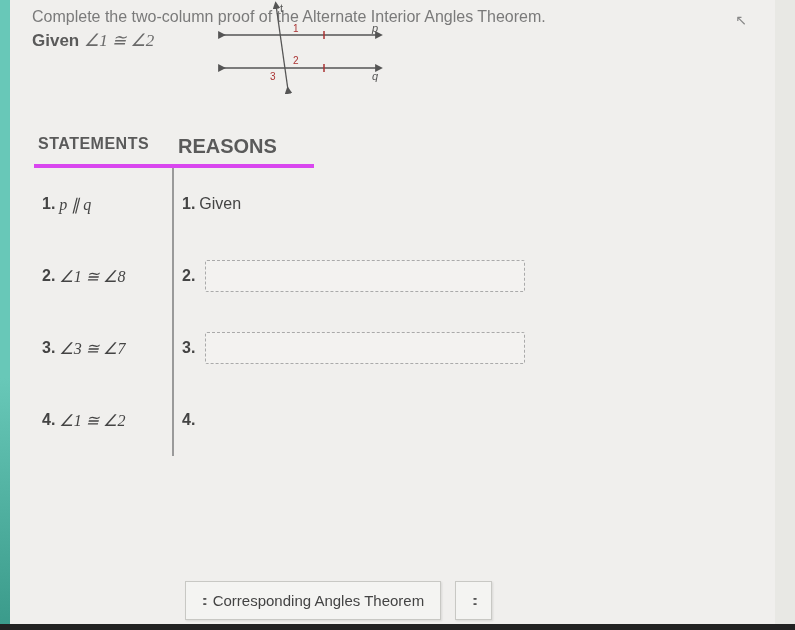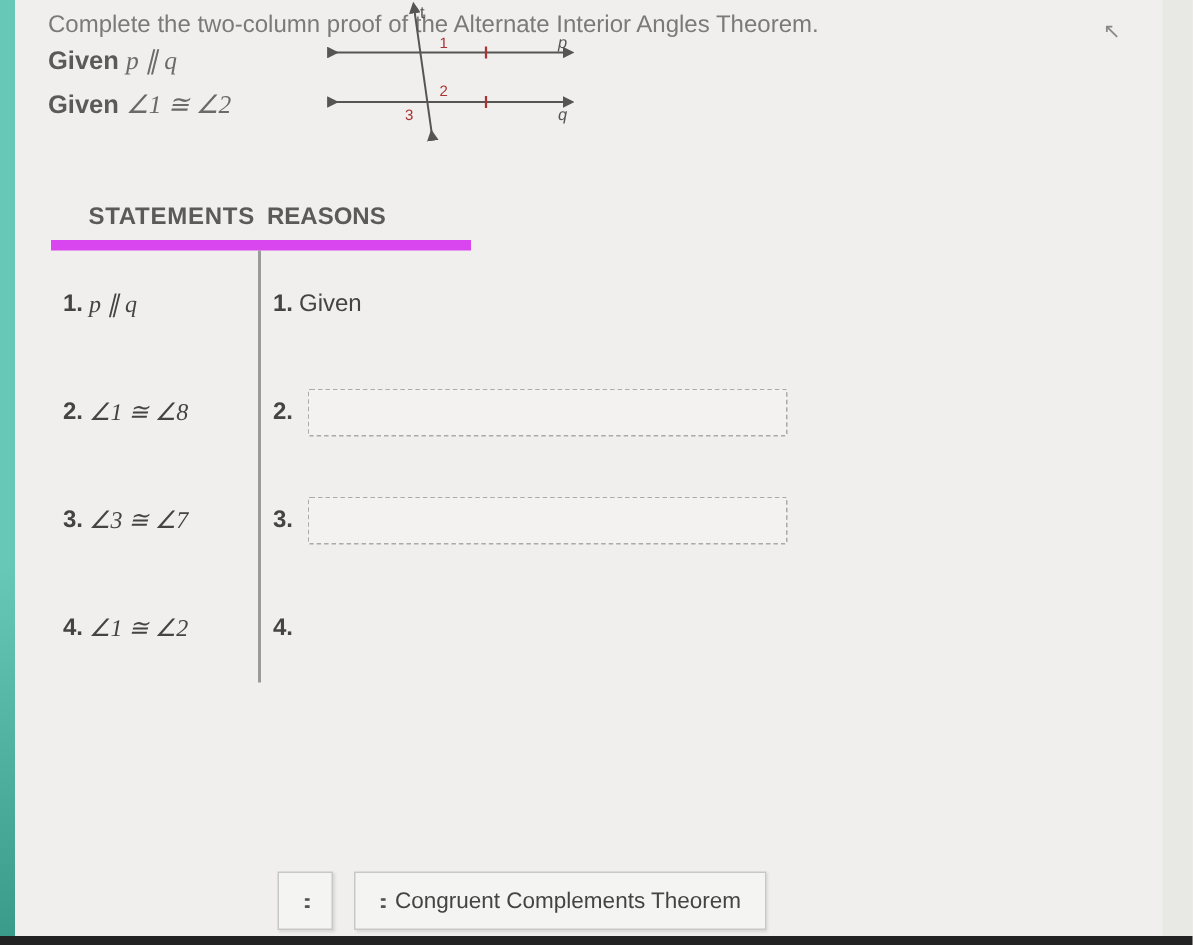--- a/index.html
+++ b/index.html
@@ -55,35 +55,34 @@
       top: 12px;
       color: #888;
       font-size: 14px;
     }
     .proof-block {
       margin-top: 30px;
       margin-left: 2px;
     }
     .proof-head {
       display: flex;
-      border-bottom: 7px solid #d946ef;
+      border-bottom: 4px solid #d946ef;
       width: 280px;
-      text-align: right;
     }
     .proof-head .col-s {
       width: 140px;
       padding: 6px 4px;
       font-size: 16px;
       font-weight: 700;
       color: #5a5a5a;
       letter-spacing: 0.5px;
     }
     .proof-head .col-r {
       padding: 6px 4px;
-      font-size: 16px;
+      font-size: 20px;
       font-weight: 700;
       color: #5a5a5a;
     }
     .proof-body {
       display: flex;
     }
     .col-statements {
       width: 140px;
       border-right: 2px solid #9a9a9a;
     }
@@ -138,24 +137,20 @@
 <body>
 
 <div class="left-band"></div>
 <div class="page">
   <div class="content">
     <span class="cursor-icon">↖</span>
     <div class="instruction">Complete the two-column proof of the Alternate Interior Angles Theorem.</div>
 
     <div class="header-area">
       <div>
-        <div class="given-row">
-          <b>Given</b>
-          <span class="math">p ∥ q</span>
-        </div>
         <div class="prove-row">
           <b>Given</b>
           <span class="math">∠1 ≅ ∠2</span>
         </div>
       </div>
 
       <div class="diagram">
         <svg width="180" height="95" viewBox="0 0 180 95">
           <defs>
             <marker id="arr" markerWidth="6" markerHeight="6" refX="3" refY="3" orient="auto">
@@ -223,20 +218,20 @@
             <span class="rownum">4.</span>
           </div>
         </div>
       </div>
     </div>
   </div>
 
   <div class="footer-tiles">
     <div class="tile">
       <span class="grip">::</span>
+      <span>Corresponding Angles Theorem</span>
     </div>
     <div class="tile">
       <span class="grip">::</span>
-      <span>Congruent Complements Theorem</span>
     </div>
   </div>
 </div>
 <div class="taskbar"></div>
 
 </body></html>

